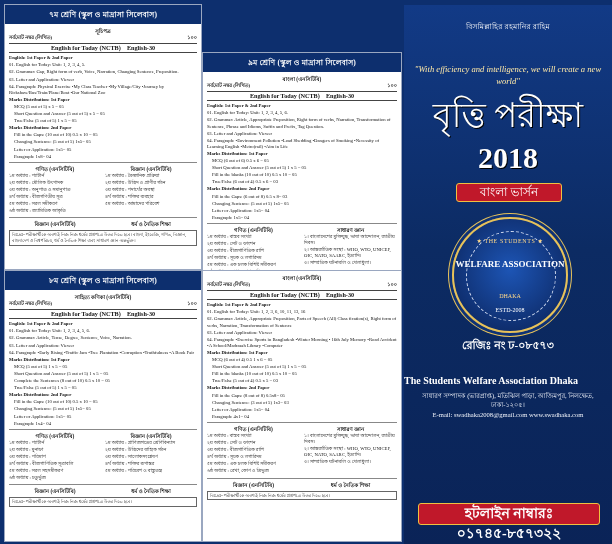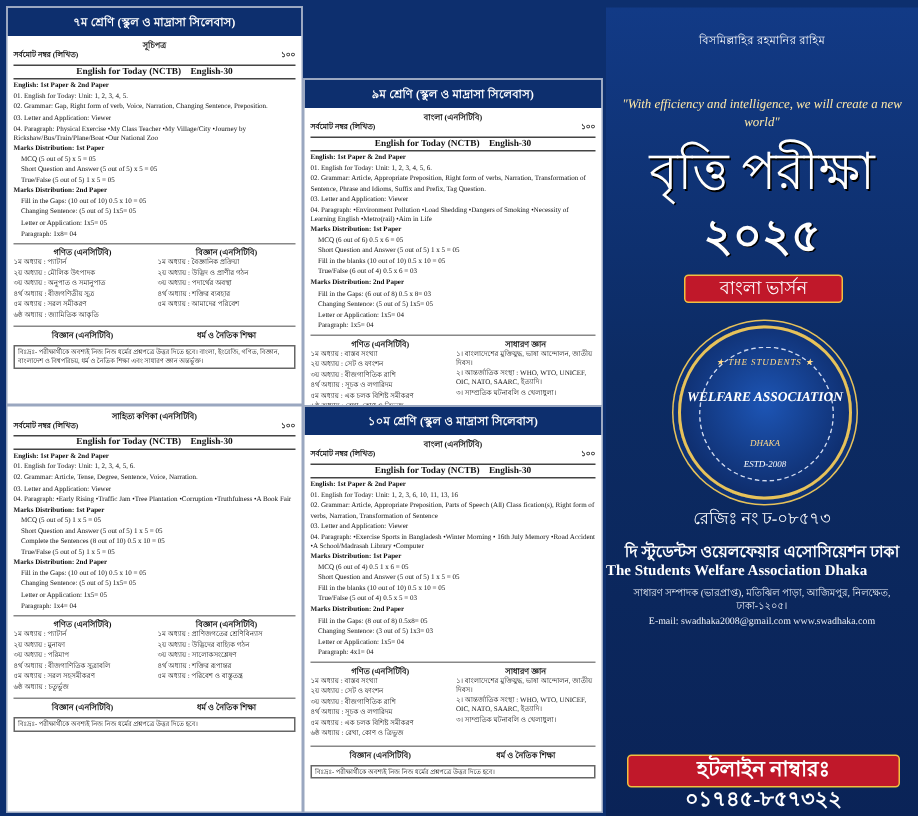--- a/index.html
+++ b/index.html
@@ -40,34 +40,33 @@
     color:#fff;font-size:12px;text-align:center;line-height:17px;
   }
 
   
   .seal{
     position:absolute;top:212px;left:48px;width:112px;height:112px;
     border-radius:50%;
     background:radial-gradient(circle at 50% 45%, #1d55b5 0%, #0f2f70 70%, #0a2255 100%);
     border:2px solid #e7c25a;
     box-shadow:0 0 0 3px #0e3276, 0 0 0 4px #e7c25a;
-    font-style:italic;
   }
   .seal-inner{
     position:absolute;top:12px;left:12px;width:88px;height:88px;border-radius:50%;
     border:1px dashed #cfd9ef;
   }
   .seal-t1{position:absolute;top:18px;left:0;width:112px;text-align:center;font-size:6px;color:#ffd98a;letter-spacing:.6px;}
   .seal-t2{position:absolute;top:40px;left:0;width:112px;text-align:center;font-size:9px;font-weight:bold;color:#ffffff;line-height:11px;}
   .seal-t3{position:absolute;top:74px;left:0;width:112px;text-align:center;font-size:6px;color:#ffd98a;}
   .seal-t4{position:absolute;top:88px;left:0;width:112px;text-align:center;font-size:6px;color:#ffffff;}
 
   .regno{
     position:absolute;top:332px;left:0;width:208px;text-align:center;
-    font-size:11px;color:#ffffff;
+    font-size:11px;color:#ffffff;font-weight:bold;
   }
   .orgbn{position:absolute;top:355px;left:0;width:208px;text-align:center;font-size:10.5px;font-weight:bold;color:#ffffff;}
   .orgen{position:absolute;top:370px;left:0;width:208px;text-align:left;font-size:10px;font-weight:bold;color:#ffffff;}
   .orgaddr{position:absolute;top:386px;left:6px;width:196px;text-align:center;font-size:6.6px;line-height:9px;color:#f0f3fa;}
   .orgmail{position:absolute;top:406px;left:6px;width:196px;text-align:center;font-size:6.6px;color:#f0f3fa;}
   .hotline{
     position:absolute;top:498px;left:14px;width:180px;height:20px;
     background:#c0182a;border:1px solid #f0c040;border-radius:3px;
     color:#ffffff;font-size:14px;font-weight:bold;text-align:center;line-height:20px;
   }
@@ -215,20 +214,21 @@
         <div class="hr"></div>
         <div class="twocol">
           <div class="smallhead">বিজ্ঞান (এনসিটিবি)</div>
           <div class="smallhead">ধর্ম ও নৈতিক শিক্ষা</div>
         </div>
         <div class="notebox">বিঃদ্রঃ- পরীক্ষার্থীকে অবশ্যই নিজ নিজ ধর্মের প্রশ্নপত্রে উত্তর দিতে হবে।</div>
       </div>
     </div>
 
     <div class="card c3">
+      <div class="cardhead">৮ম শ্রেণি (স্কুল ও মাদ্রাসা সিলেবাস)</div>
       <div class="cardbody">
         <div class="smallhead">সাহিত্য কণিকা (এনসিটিবি)</div>
         <div class="rowline">
           <span>সর্বমোট নম্বর (লিখিত)</span>
           <span>১০০</span>
         </div>
         <div class="eng-title">
           <span>English for Today (NCTB)</span>
           &nbsp;&nbsp;
           <span>English-30</span>
@@ -271,21 +271,20 @@
         <div class="hr"></div>
         <div class="twocol">
           <div class="smallhead">বিজ্ঞান (এনসিটিবি)</div>
           <div class="smallhead">ধর্ম ও নৈতিক শিক্ষা</div>
         </div>
         <div class="notebox">বিঃদ্রঃ- পরীক্ষার্থীকে অবশ্যই নিজ নিজ ধর্মের প্রশ্নপত্রে উত্তর দিতে হবে।</div>
       </div>
     </div>
 
     <div class="card c4">
-      <div class="cardhead">১০ম শ্রেণি (স্কুল ও মাদ্রাসা সিলেবাস)</div>
       <div class="cardbody">
         <div class="smallhead">বাংলা (এনসিটিবি)</div>
         <div class="rowline">
           <span>সর্বমোট নম্বর (লিখিত)</span>
           <span>১০০</span>
         </div>
         <div class="eng-title">
           <span>English for Today (NCTB)</span>
           &nbsp;&nbsp;
           <span>English-30</span>
@@ -330,32 +329,31 @@
         </div>
         <div class="notebox">বিঃদ্রঃ- পরীক্ষার্থীকে অবশ্যই নিজ নিজ ধর্মের প্রশ্নপত্রে উত্তর দিতে হবে।</div>
       </div>
     </div>
   </div>
 
   <div class="brand">
     <div class="bismillah">বিসমিল্লাহির রহমানির রাহিম</div>
     <div class="quote">"With efficiency and intelligence, we will create a new world"</div>
     <div class="bigtitle">বৃত্তি পরীক্ষা</div>
-    <div class="bigyear">২০২৫</div>
+    <div class="bigyear">2018</div>
     <div class="versionbadge">বাংলা ভার্সন</div>
 
     <div class="seal">
       <div class="seal-inner"></div>
       <div class="seal-t1">★ THE STUDENTS ★</div>
       <div class="seal-t2">WELFARE ASSOCIATION</div>
       <div class="seal-t3">DHAKA</div>
       <div class="seal-t4">ESTD-2008</div>
     </div>
 
     <div class="regno">রেজিঃ নং ঢ-০৮৫৭৩</div>
-    <div class="orgbn">দি স্টুডেন্টস ওয়েলফেয়ার এসোসিয়েশন ঢাকা</div>
     <div class="orgen">The Students Welfare Association Dhaka</div>
     <div class="orgaddr">সাধারণ সম্পাদক (ভারপ্রাপ্ত), মতিঝিল পাড়া, আজিমপুর, নিলক্ষেত, ঢাকা-১২০৫।</div>
     <div class="orgmail">E-mail: swadhaka2008@gmail.com     www.swadhaka.com</div>
     <div class="hotline">হটলাইন নাম্বারঃ ০১৭৪৫-৮৫৭৩২২</div>
   </div>
 
 </div>
 
 </body></html>

